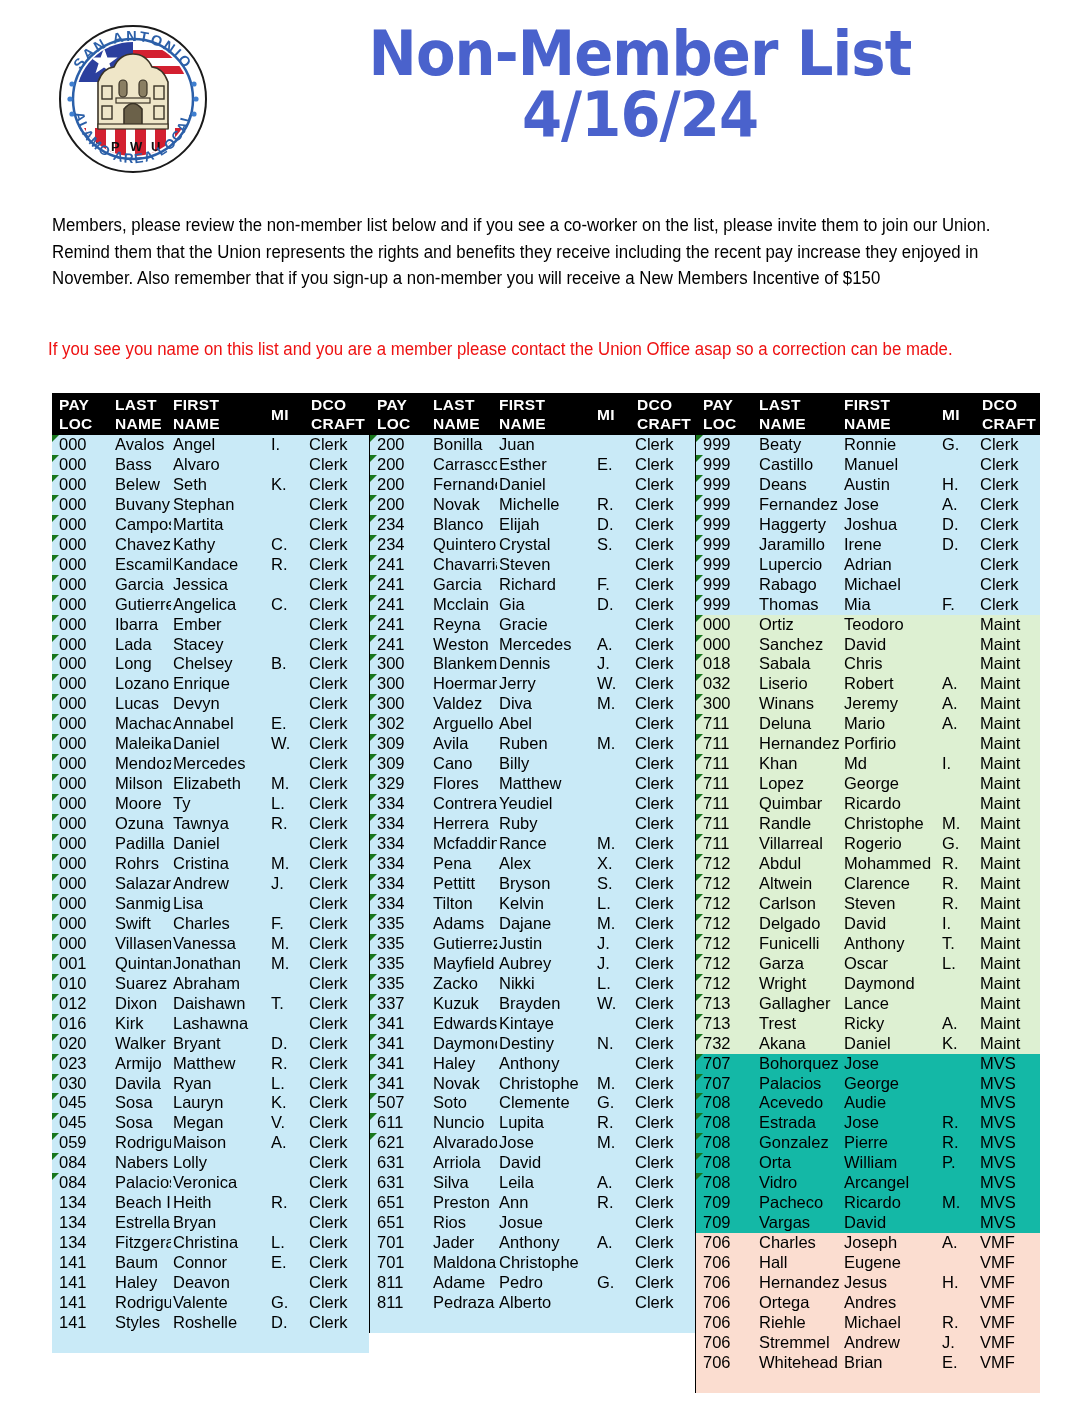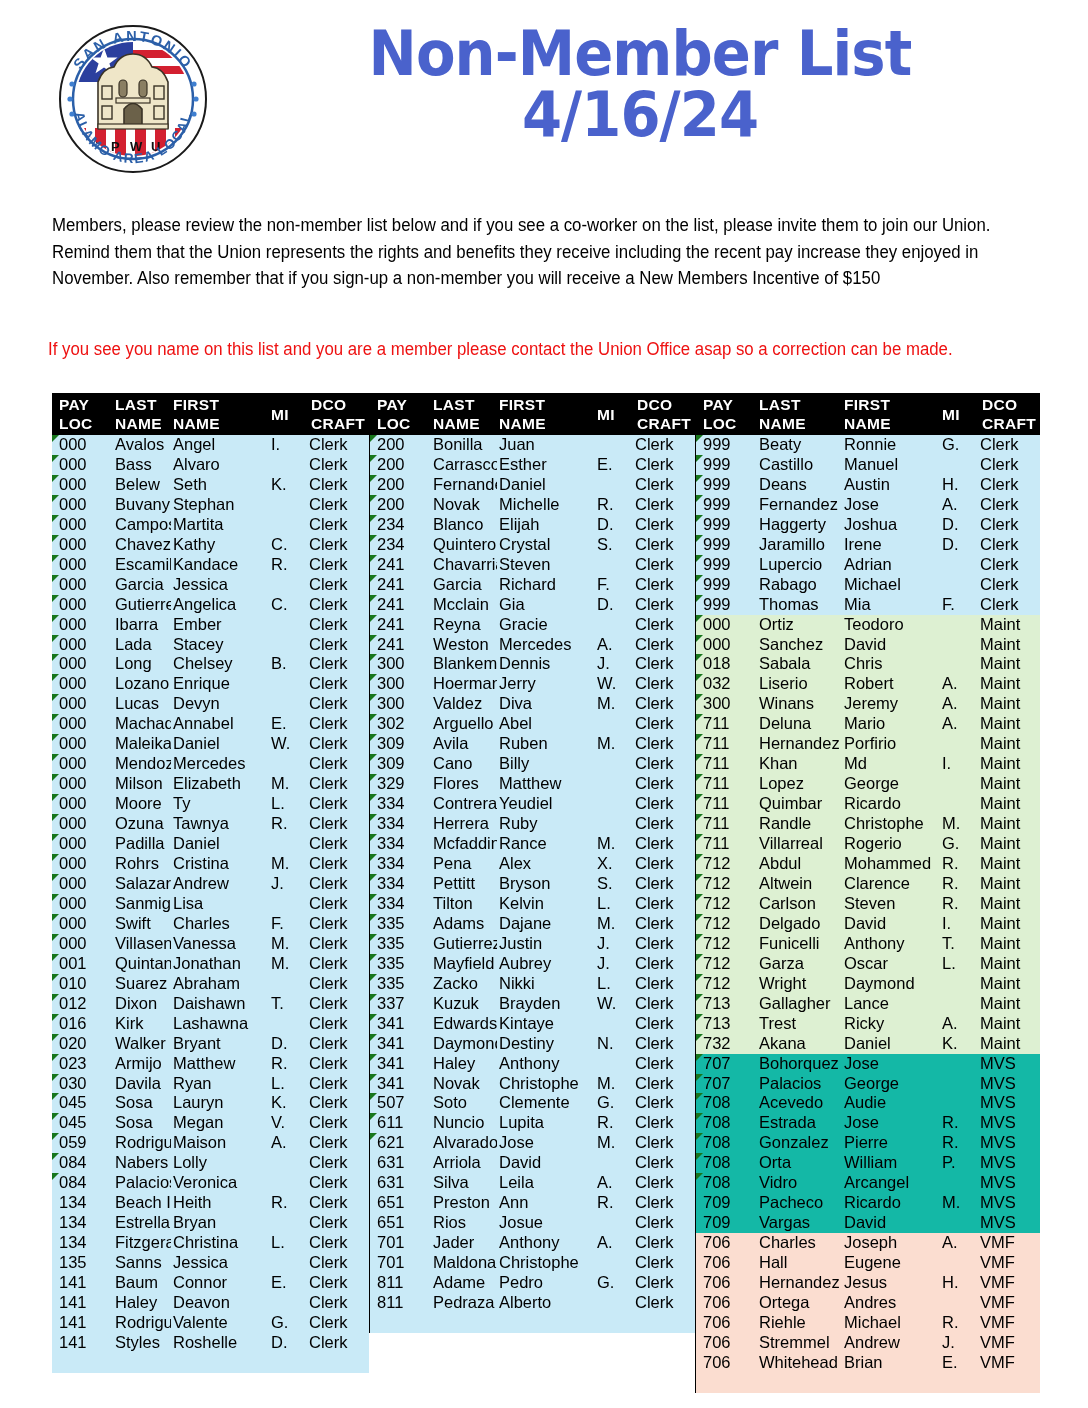--- a/index.html
+++ b/index.html
@@ -502,27 +502,20 @@
               <td class="w-craft">Clerk</td>
             </tr>
             <tr class="clerk">
               <td class="w-loc">134</td>
               <td class="w-last">Fitzgerald</td>
               <td class="w-first">Christina</td>
               <td class="w-mi">L.</td>
               <td class="w-craft">Clerk</td>
             </tr>
             <tr class="clerk">
-              <td class="w-loc">135</td>
-              <td class="w-last">Sanns</td>
-              <td class="w-first">Jessica</td>
-              <td class="w-mi"></td>
-              <td class="w-craft">Clerk</td>
-            </tr>
-            <tr class="clerk">
               <td class="w-loc">141</td>
               <td class="w-last">Baum</td>
               <td class="w-first">Connor</td>
               <td class="w-mi">E.</td>
               <td class="w-craft">Clerk</td>
             </tr>
             <tr class="clerk">
               <td class="w-loc">141</td>
               <td class="w-last">Haley</td>
               <td class="w-first">Deavon</td>

